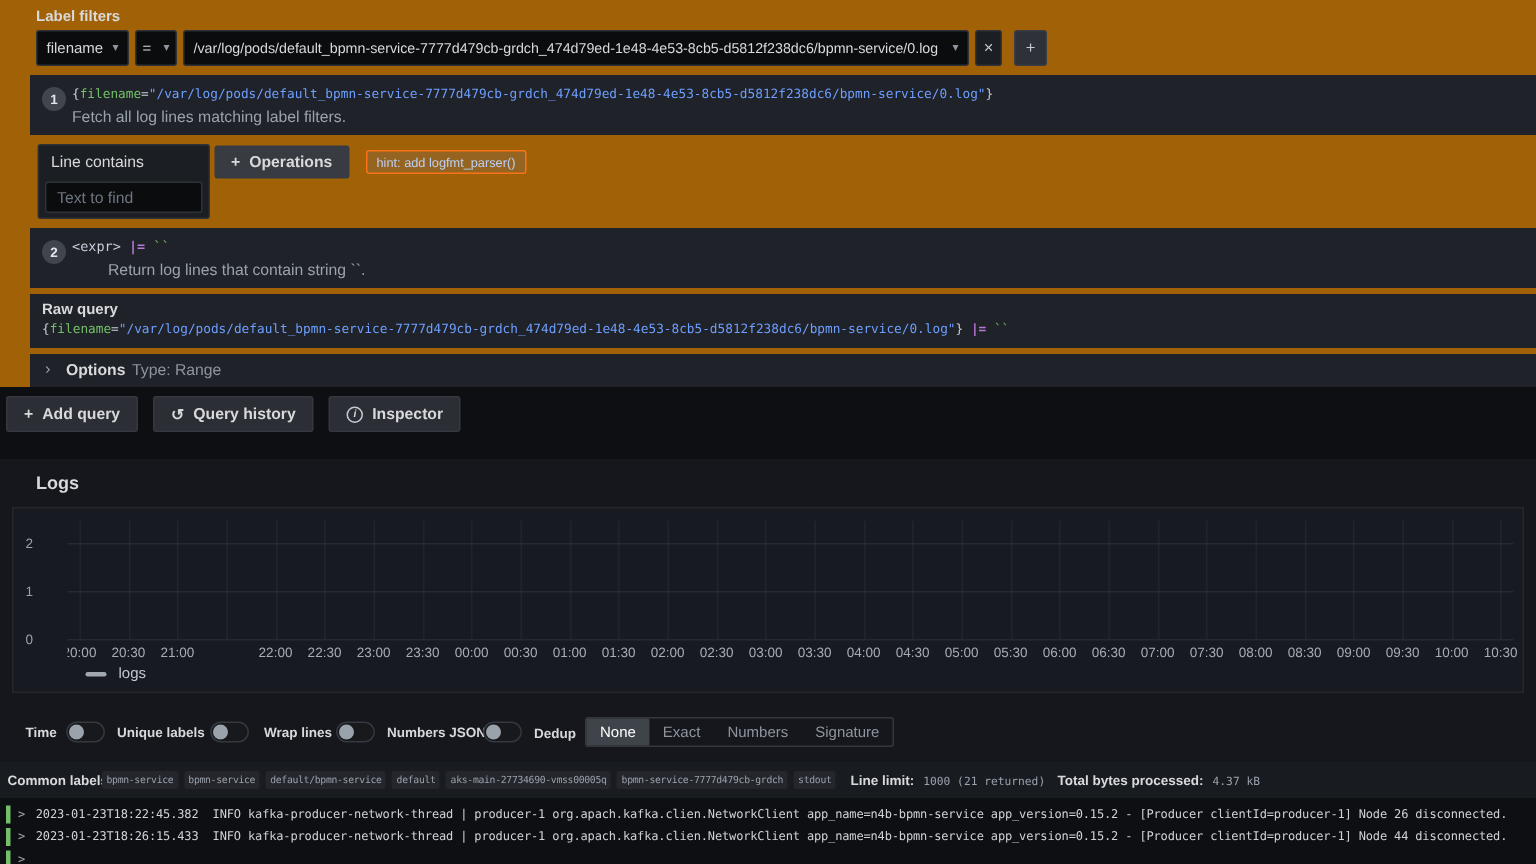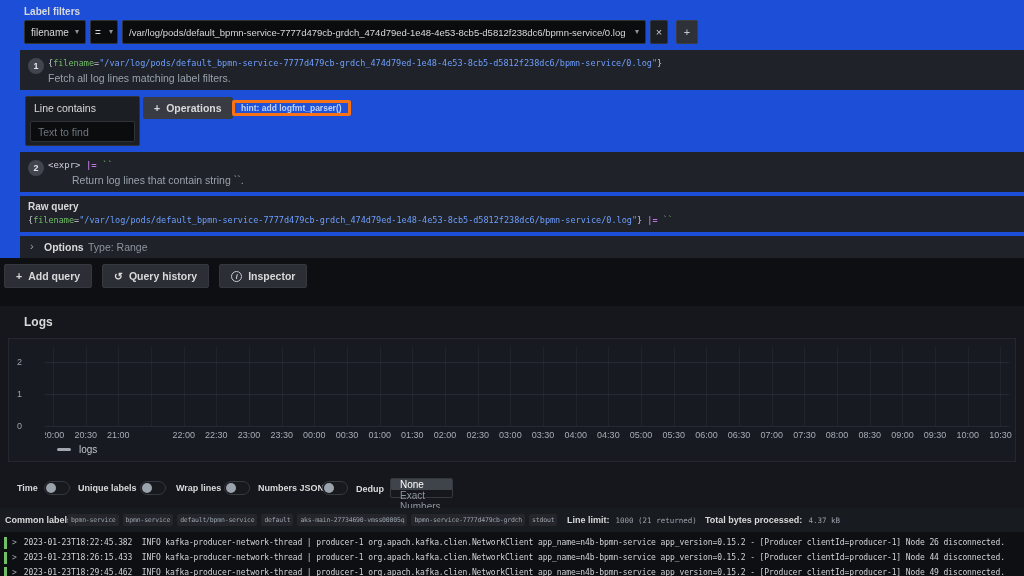--- a/index.html
+++ b/index.html
@@ -5,21 +5,21 @@
   * { margin:0; padding:0; box-sizing:border-box; }
   html,body { width:1024px; height:576px; }
   body {
     position:relative; overflow:hidden;
     background:#0e0f13; color:#d8d9da;
     font-family:"Liberation Sans", sans-serif;
   }
   .abs { position:absolute; }
 
   
-  .editor { position:absolute; left:0; top:0; width:1024px; height:258px; background:#1d4ed8; }
+  .editor { position:absolute; left:0; top:0; width:1024px; height:258px; background:#a16207; }
   .editor-gap { position:absolute; left:0; top:258px; width:1024px; height:48px; background:#0e0f13; }
 
   .section-label { font-size:10px; font-weight:bold; color:#d8d9da; }
 
   .select { position:absolute; height:24px; background:#0b0c0e; border:1px solid #2f3237; border-radius:2px;
             display:flex; align-items:center; padding:0 6px; font-size:10px; color:#d8d9da; }
   .select .chev { margin-left:auto; padding-left:4px; color:#8e959e; font-size:8px; line-height:1; }
   .sq-btn { position:absolute; height:24px; border-radius:2px; display:flex; align-items:center; justify-content:center;
             font-size:11px; color:#c7cbd1; }
 
@@ -39,23 +39,23 @@
   .op-card .op-title { position:absolute; left:8px; top:5px; font-size:10.5px; color:#d8d9da; }
   .op-card input { position:absolute; left:4px; top:24px; width:105px; height:21px; background:#0b0c0e;
                    border:1px solid #2f3237; border-radius:2px; color:#d8d9da; font-size:10.5px; padding:0 7px;
                    font-family:"Liberation Sans", sans-serif; }
   .op-card input::placeholder { color:#6e7680; }
 
   .btn { height:24px; background:#2b2e34; border:1px solid #35383f; border-radius:2px;
          display:inline-flex; align-items:center; gap:6px; padding:0 11px;
          font-size:10.5px; font-weight:bold; color:#d8d9da; }
   .operations-btn { position:absolute; left:143px; top:97px; height:22px; background:#383b42; border:none; }
-  .hint-badge { position:absolute; left:232px; top:100px; height:16px; display:inline-flex; align-items:center;
-                border:3px solid #f97316; border-radius:2px; background:rgba(61,113,217,0.12);
-                padding:0 6px; font-size:8.5px; font-weight:bold; color:#bdd1f8; }
+  .hint-badge { position:absolute; left:244px; top:100px; height:16px; display:inline-flex; align-items:center;
+                border:1px solid #f97316; border-radius:2px; background:rgba(61,113,217,0.12);
+                padding:0 6px; font-size:8.5px; font-weight:normal; color:#bdd1f8; }
 
   .options-chev { position:absolute; left:10px; top:4px; color:#9aa2ac; font-size:11px; }
   .options-label { position:absolute; left:24px; top:5px; font-size:10.5px; font-weight:bold; color:#d8d9da; }
   .options-type { position:absolute; left:68px; top:5px; font-size:10.5px; color:#8e959e; }
 
   .toolbar { position:absolute; left:4px; top:264px; display:flex; gap:10px; }
   .icon-circle { width:11px; height:11px; border:1px solid #c7cbd1; border-radius:50%;
                  font-size:7px; font-style:italic; display:flex; align-items:center; justify-content:center; font-weight:bold; }
 
   
@@ -73,21 +73,21 @@
   .legend { position:absolute; left:48px; top:105px; display:flex; align-items:center; gap:8px; }
   .legend-dash { width:14px; height:3px; border-radius:2px; background:#a1a8b0; }
   .legend-label { font-size:10px; color:#c3c7cd; }
 
   .ctrl-label { position:absolute; top:177px; font-size:9px; font-weight:bold; color:#d8d9da; }
   .toggle { position:absolute; top:175px; width:26px; height:14px; border-radius:8px;
             background:#17191d; border:1px solid #35383f; }
   .toggle::after { content:""; position:absolute; left:1px; top:1px; width:10px; height:10px;
                    border-radius:50%; background:#9aa2ac; }
   .dedup-group { position:absolute; left:363px; top:172px; height:20px; border:1px solid #35383f; border-radius:2px;
-                 display:flex; align-items:stretch;flex-direction:column; }
+                 display:flex; align-items:stretch; }
   .dedup-opt { display:flex; align-items:center; padding:0 9px; font-size:10px; color:#8e959e; }
   .dedup-opt.selected { background:#3f434a; color:#ffffff; border-radius:1px; }
 
   .meta-bar { position:absolute; left:0; top:202px; width:1024px; height:24px; background:#181b20;
               display:flex; align-items:center; }
   .meta-label { position:absolute; left:5px; font-size:9px; font-weight:bold; color:#d8d9da; }
   .chips { position:absolute; left:68px; display:flex; gap:4px; align-items:center; }
   .chip { background:#24262c; border-radius:2px; padding:2px 3px;
           font-family:"DejaVu Sans Mono", monospace; font-size:6.5px; letter-spacing:-0.2px; color:#9aa2ac; white-space:nowrap; }
   .meta-group { position:absolute; display:flex; align-items:center; gap:6px; }
@@ -304,16 +304,15 @@
         <span class="rowtext">2023-01-23T18:22:45.382  INFO kafka-producer-network-thread | producer-1 org.apach.kafka.clien.NetworkClient app_name=n4b-bpmn-service app_version=0.15.2 - [Producer clientId=producer-1] Node 26 disconnected.</span>
       </div>
       <div class="logrow" style="top: 18px;">
         <span class="rowbar"></span>
         <span class="rowchev">&gt;</span>
         <span class="rowtext">2023-01-23T18:26:15.433  INFO kafka-producer-network-thread | producer-1 org.apach.kafka.clien.NetworkClient app_name=n4b-bpmn-service app_version=0.15.2 - [Producer clientId=producer-1] Node 44 disconnected.</span>
       </div>
       <div class="logrow" style="top: 33px;">
         <span class="rowbar"></span>
         <span class="rowchev">&gt;</span>
-        <span class="rowtext">2023-01-23T18:29:45.462  INFO kafka-producer-network-thread | producer-1 org.apach.kafka.clien.NetworkClient app_name=n4b-bpmn-service app_version=0.15.2 - [Producer clientId=producer-1] Node 49 disconnected.</span>
       </div>
     </div>
 </div>
 
 </body></html>

